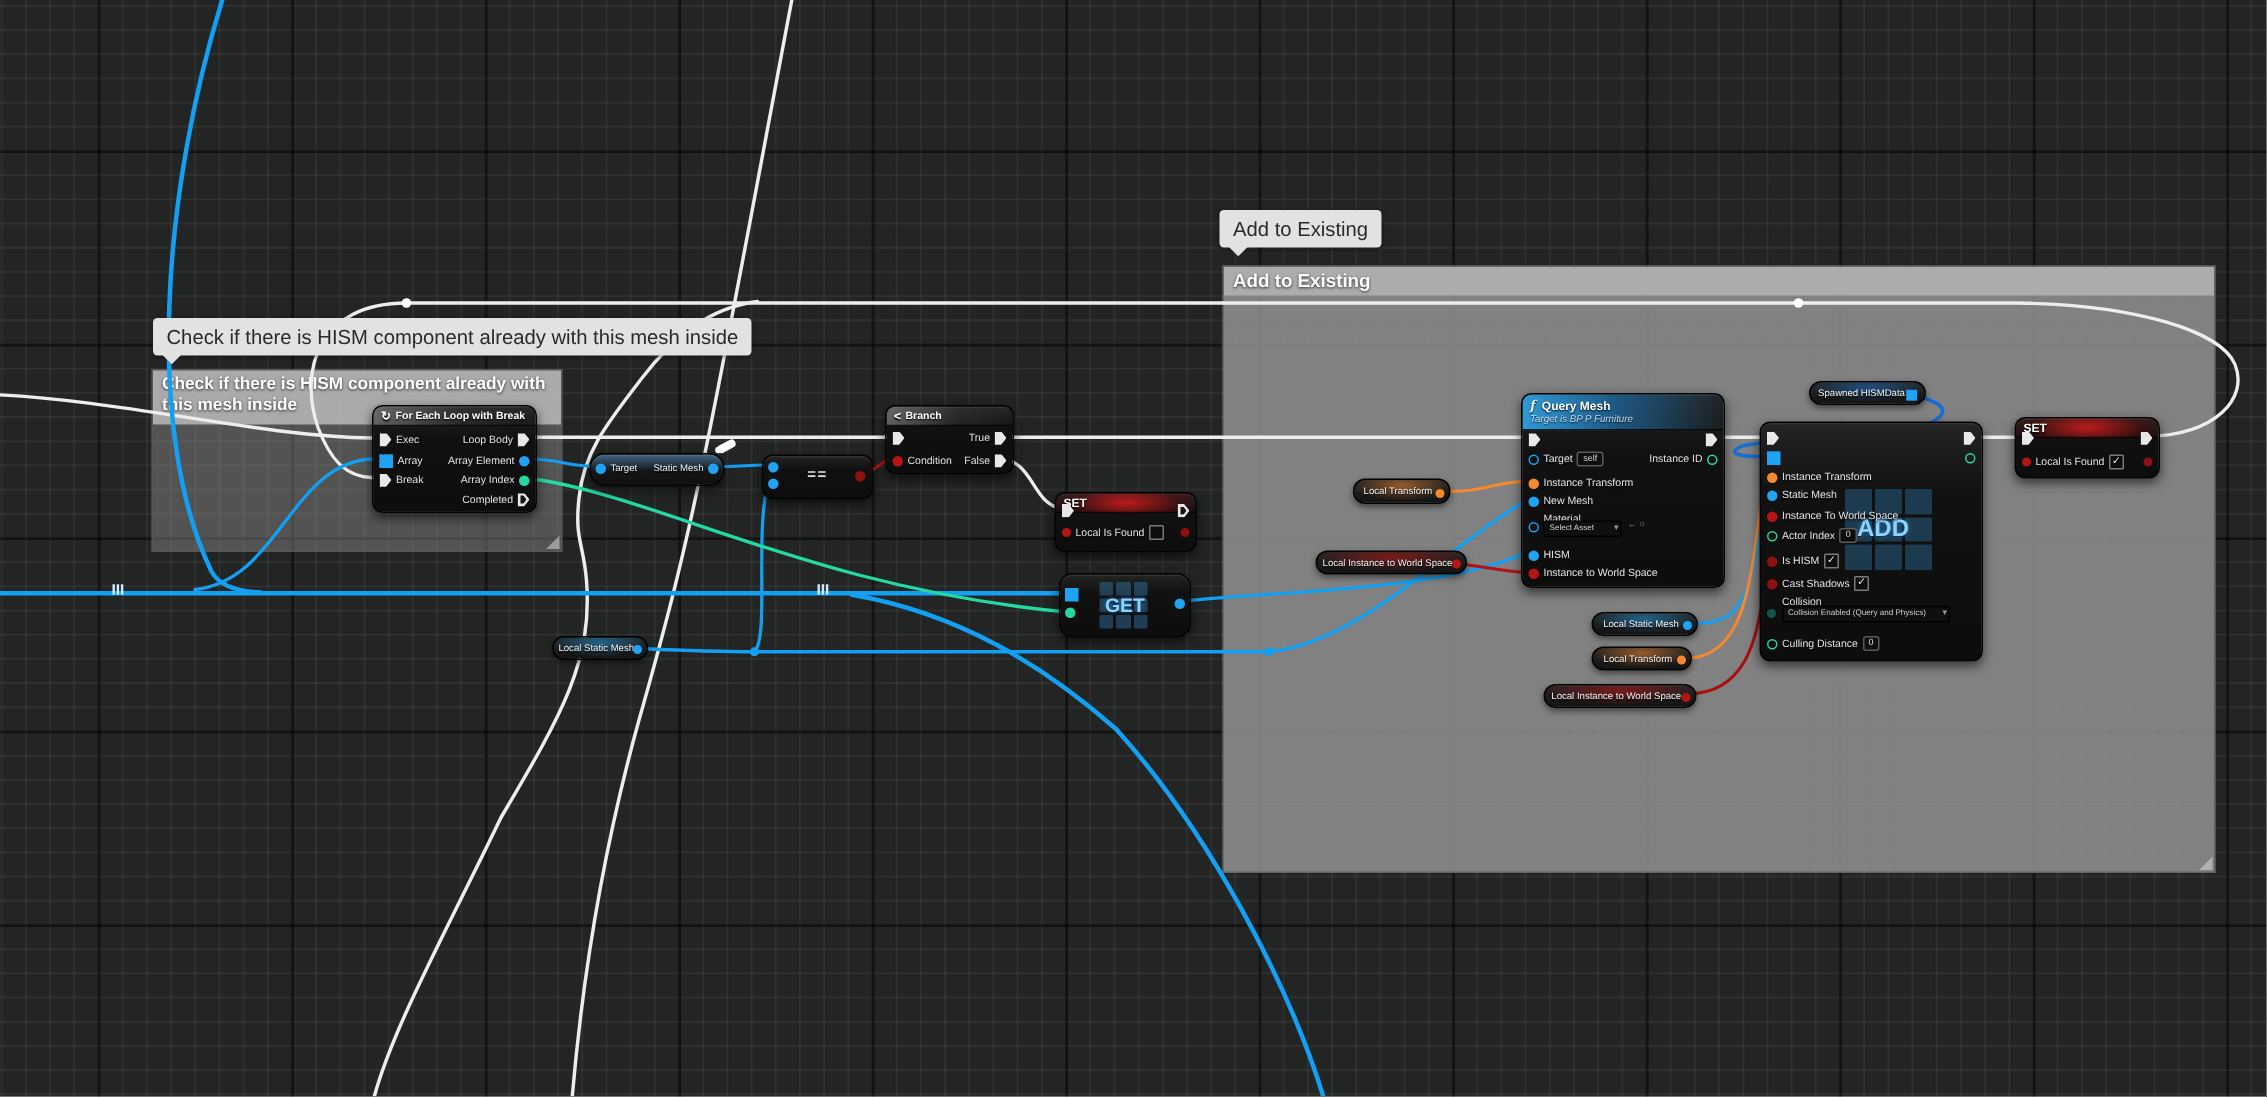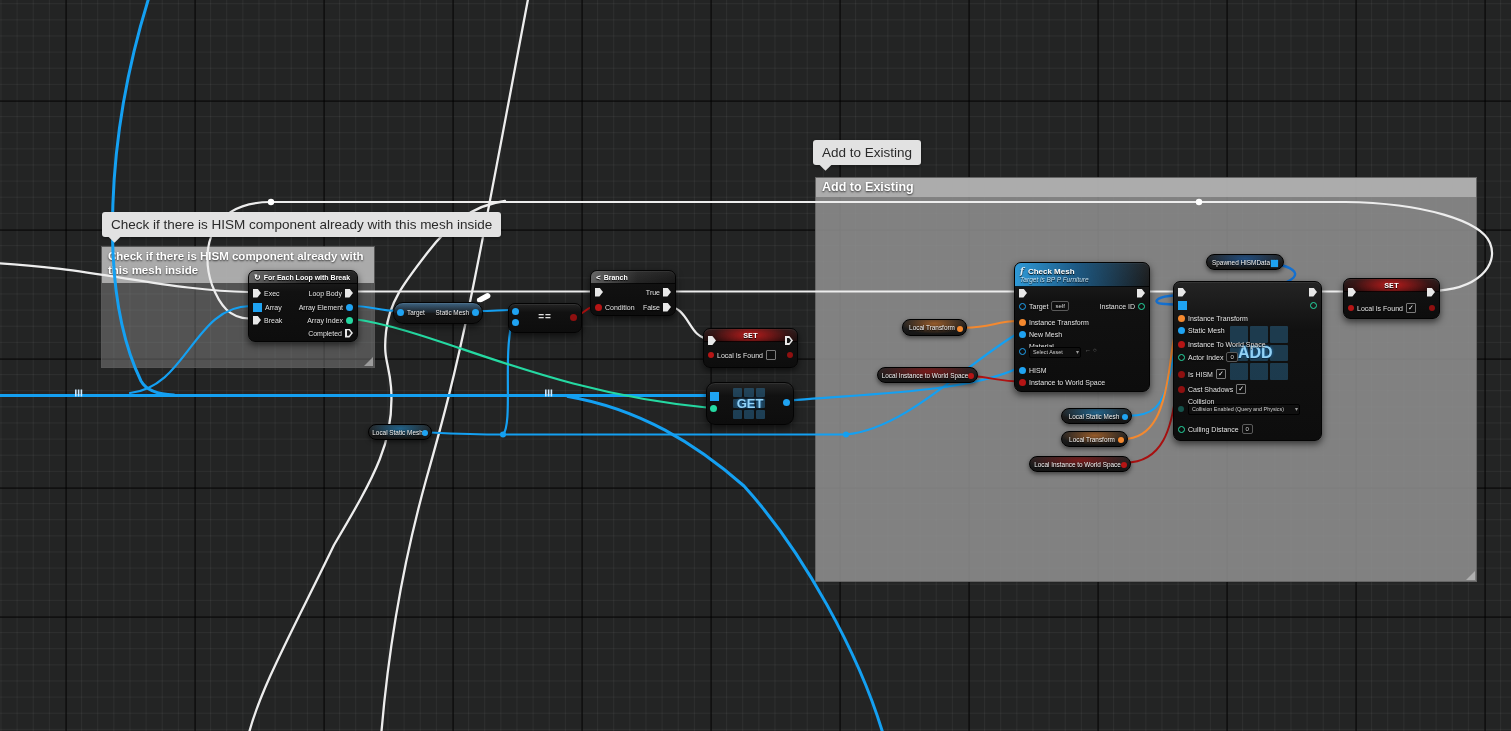--- a/index.html
+++ b/index.html
@@ -17,21 +17,21 @@
   .cbar{position:absolute;left:0;right:0;top:0;color:#fff;font-weight:bold;text-shadow:0 1px 2px rgba(0,0,0,.75);padding:2px 6px;box-sizing:border-box;}
   .cm-small{background:rgba(150,150,150,.42);}
   .cm-small .cbar{background:rgba(178,178,178,.92);font-size:11.5px;line-height:14px;height:36px;}
   .cm-large{background:rgba(146,146,146,.85);}
   .cm-large .cbar{background:rgba(174,174,174,.95);font-size:12.5px;line-height:15px;height:19px;}
   .comment::after{content:"";position:absolute;right:1px;bottom:1px;width:0;height:0;border-left:9px solid transparent;border-bottom:9px solid rgba(215,215,215,.55);}
   svg.wires{position:absolute;left:0;top:0;z-index:2;}
   .node{position:absolute;background:linear-gradient(180deg,#242424,#111 30%,#0d0d0d);border:1px solid #030303;border-radius:7px;box-shadow:0 3px 7px rgba(0,0,0,.6), inset 0 1px 0 rgba(255,255,255,.07);z-index:3;}
   .hdr{position:absolute;left:0;right:0;top:0;height:13px;border-radius:6px 6px 0 0;display:flex;align-items:center;gap:3px;padding:0 5px;font-size:7px;font-weight:bold;color:#fff;text-shadow:0 1px 1px #000;border-bottom:1px solid rgba(0,0,0,.8);box-sizing:border-box;white-space:nowrap;}
   .hdr-gray{background:linear-gradient(90deg, rgba(160,160,160,.55), rgba(80,80,80,.28) 55%, rgba(45,45,45,.18));}
-  .hdr-red{background:radial-gradient(60% 140% at 50% 50%, rgba(195,28,28,.95), rgba(95,10,10,.4) 65%, rgba(30,30,30,0));justify-content:center;font-family:Liberation Mono, monospace;}
+  .hdr-red{background:radial-gradient(60% 140% at 50% 50%, rgba(195,28,28,.95), rgba(95,10,10,.4) 65%, rgba(30,30,30,0));justify-content:flex-start;}
   .hdr-blue{height:24px;background:linear-gradient(90deg,#2f9ad8,#1d5a85 45%,rgba(30,40,48,.2) 100%);flex-direction:column;align-items:flex-start;justify-content:center;gap:0;border-radius:6px 6px 0 0;}
   .hdr-blue .l1{display:flex;gap:4px;align-items:baseline;font-size:8px;}
   .hdr-blue .l2{font-size:6.5px;font-weight:normal;font-style:italic;color:#cfe7f5;opacity:.9;}
   .fico{font-family:"DejaVu Serif",serif;font-style:italic;font-size:9px;color:#dff0fb;}
   .row{position:absolute;display:flex;align-items:center;gap:3px;font-size:7px;color:#e3e3e3;white-space:nowrap;text-shadow:0 1px 1px rgba(0,0,0,.85);height:10px;}
   .row.r{flex-direction:row-reverse;}
   .tri{display:block;width:8px;height:9px;background:#e8e8e8;clip-path:polygon(0 0,55% 0,100% 50%,55% 100%,0 100%);position:relative;flex:none;}
   .tri.h::after{content:"";position:absolute;left:1.5px;top:1.8px;width:4.5px;height:5.4px;background:#151515;clip-path:polygon(0 0,55% 0,100% 50%,55% 100%,0 100%);}
   .dot{display:block;width:7px;height:7px;border-radius:50%;flex:none;box-sizing:border-box;}
   .dot.h{background:transparent !important;border:1.7px solid;}
@@ -214,21 +214,21 @@
     <span class="wmtxt" style="left:0;right:0;top:13px;text-align:center;font-size:13px;">GET</span>
     <span class="arr blue p" style="left:3px;top:9px;"></span>
     <span class="dot green p" style="left:3px;top:22px;"></span>
     <span class="dot blue p" style="right:3px;top:16px;"></span>
   </div>
 
   <div class="node" style="left:1014px;top:262px;width:134px;height:128px;">
     <div class="hdr hdr-blue">
       <span class="l1">
           <span class="fico">f</span>
-          <span>Check Mesh</span>
+          <span>Query Mesh</span>
         </span>
       <span class="l2">Target is BP P Furniture</span>
     </div>
     <span class="tri p" style="left:4px;top:25.5px;"></span>
     <span class="tri p" style="right:4px;top:25.5px;"></span>
     <div class="row" style="left:4px;top:38px;">
         <span class="dot h blue"></span>
         <span class="plbl">Target</span>
         <span class="vbox">self</span>
       </div>

